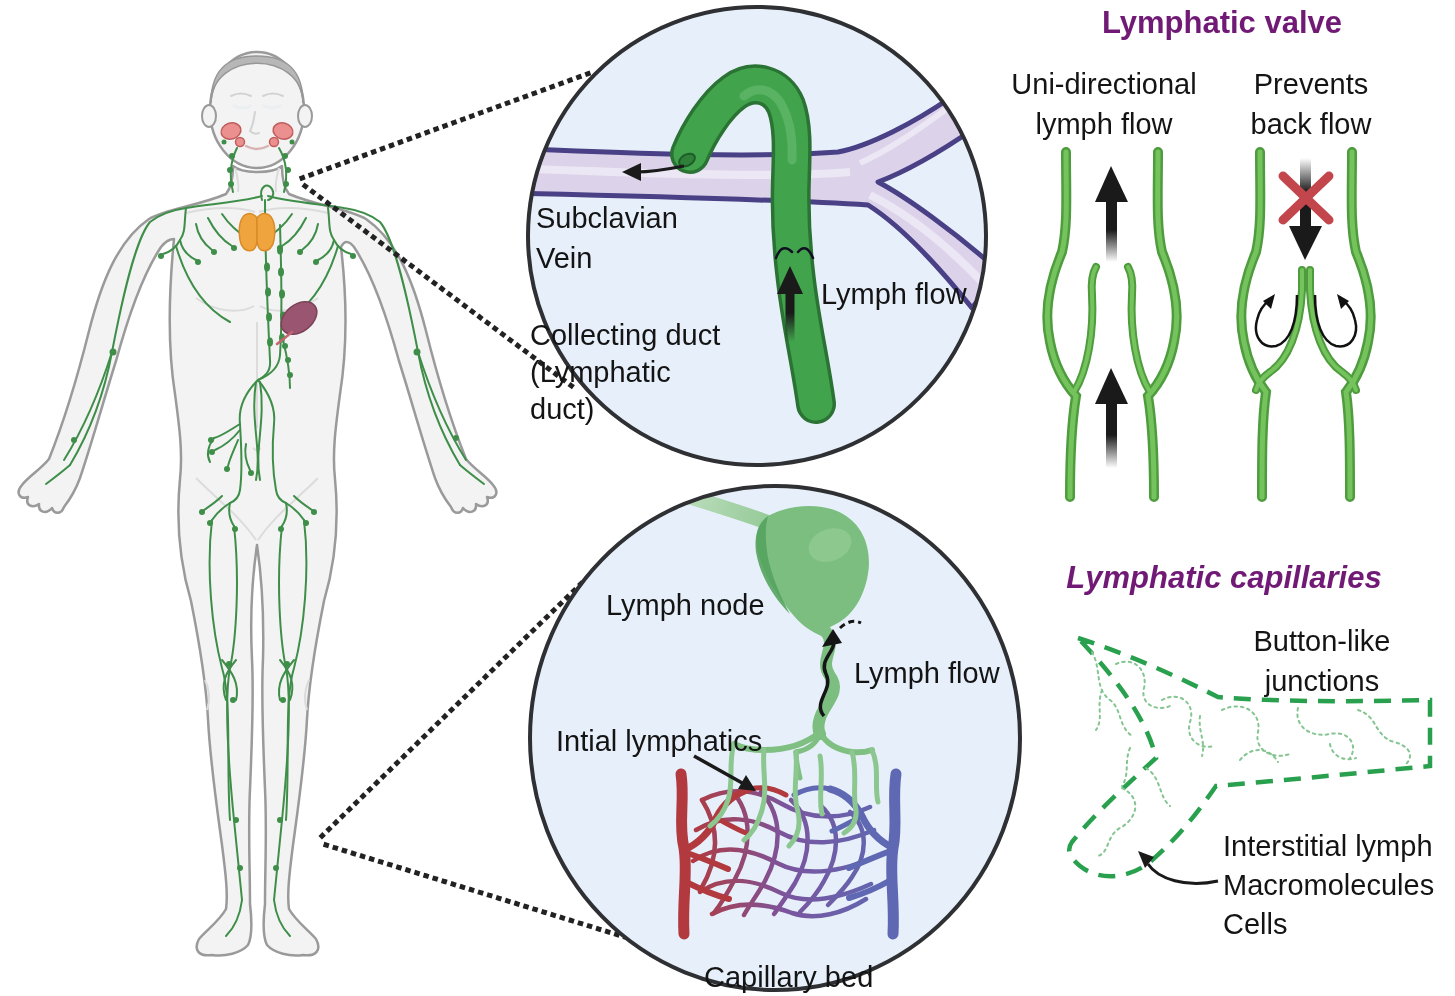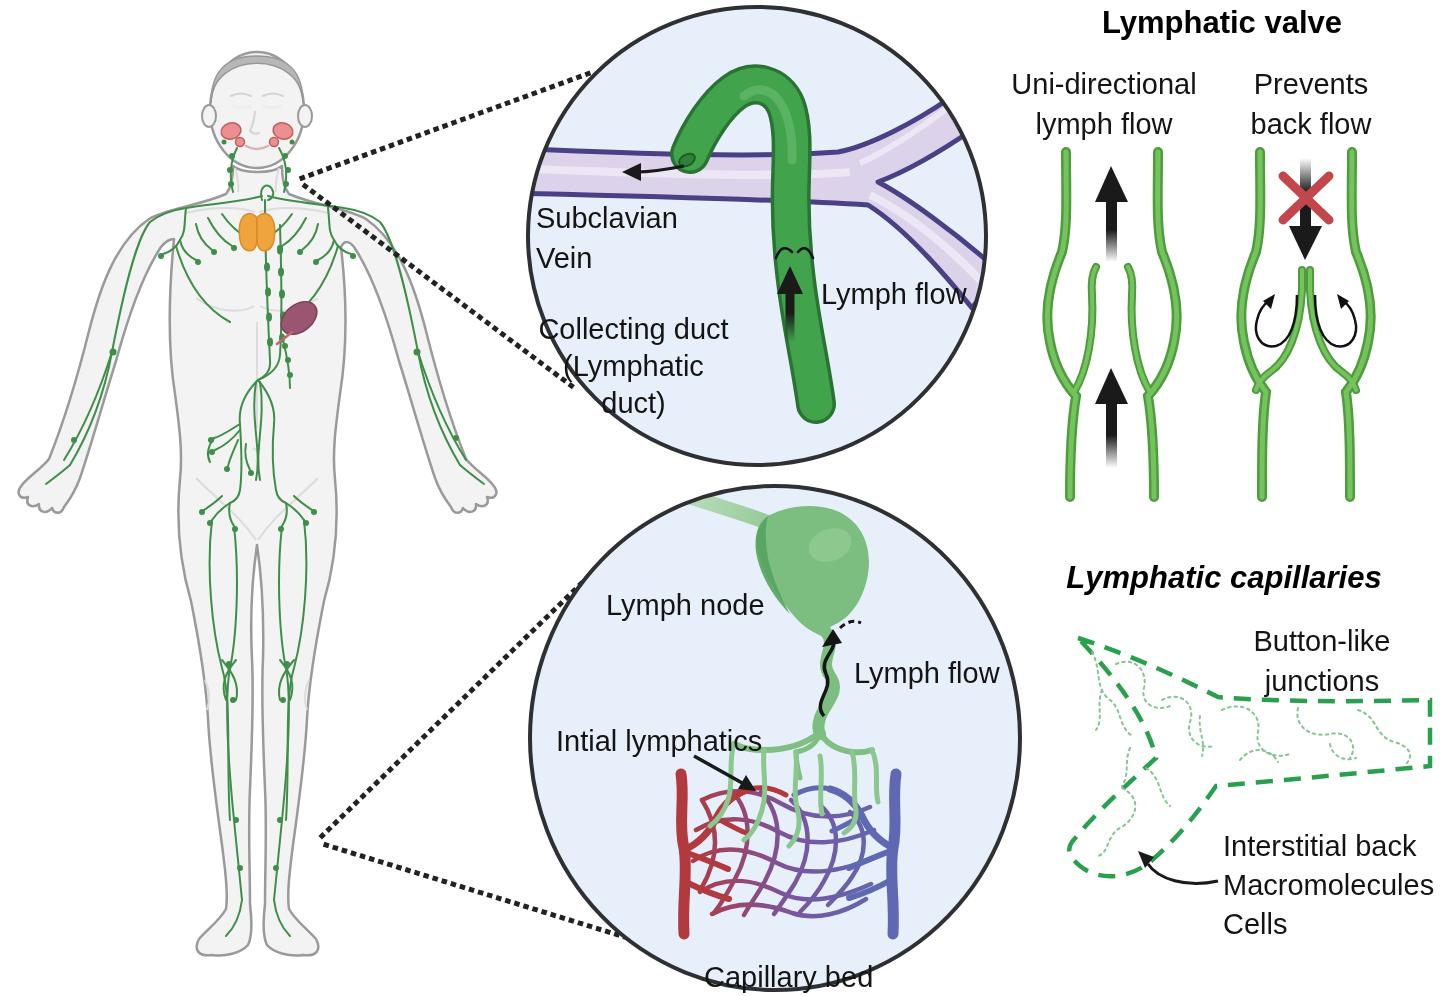--- a/index.html
+++ b/index.html
@@ -3,22 +3,22 @@
 <meta charset="utf-8">
 <style>
   html,body{margin:0;padding:0;background:#ffffff;}
   #canvas{
     position:relative;width:1455px;height:996px;background:#ffffff;overflow:hidden;
     font-family:"Liberation Sans","DejaVu Sans",sans-serif;color:#111;
   }
   #art{position:absolute;left:0;top:0;}
   .lbl{position:absolute;font-size:29px;line-height:40px;color:#141414;white-space:nowrap;}
   .lbl.center{text-align:center;white-space:normal;}
-  .lbl.right{text-align:center;white-space:normal;}
-  .title{position:absolute;font-size:31px;font-weight:bold;color:#000000;text-align:center;}
+  .lbl.right{text-align:left;white-space:normal;margin-top:6px;}
+  .title{position:absolute;font-size:31px;font-weight:bold;color:#701a75;text-align:center;}
   .tight{line-height:37px;}
   .loose{line-height:39px;}
   .lbl span{display:block;}
 </style>
 </head>
 <body>
 
 <div id="canvas">
 
 <svg id="art" width="1455" height="996" viewBox="0 0 1455 996">
@@ -452,18 +452,18 @@
   <span>Prevents</span>
   <span>back flow</span>
 </div>
 
 <div class="title" style="left:1044px;top:560px;width:360px;font-style:italic;">Lymphatic capillaries</div>
 <div class="lbl center" style="left:1212px;top:621px;width:220px;">
   <span>Button-like</span>
   <span>junctions</span>
 </div>
 <div class="lbl loose" style="left:1223px;top:827px;">
-  <span>Interstitial back</span>
+  <span>Interstitial lymph</span>
   <span>Macromolecules</span>
   <span>Cells</span>
 </div>
 
 </div>
 
 </body></html>

